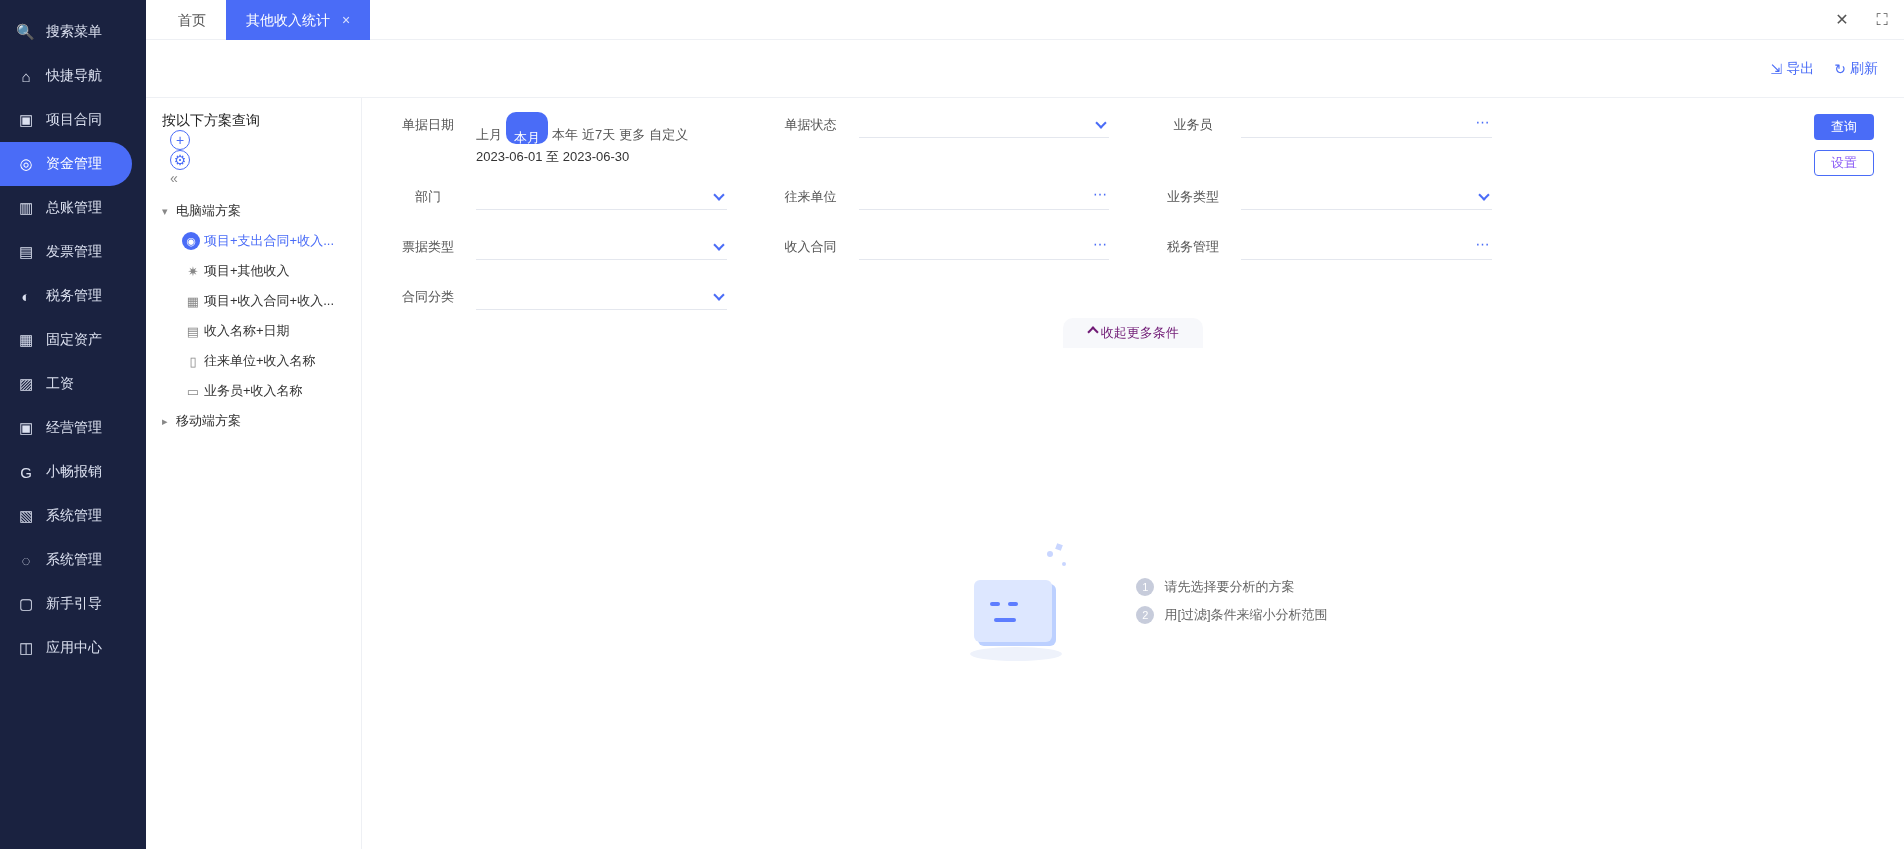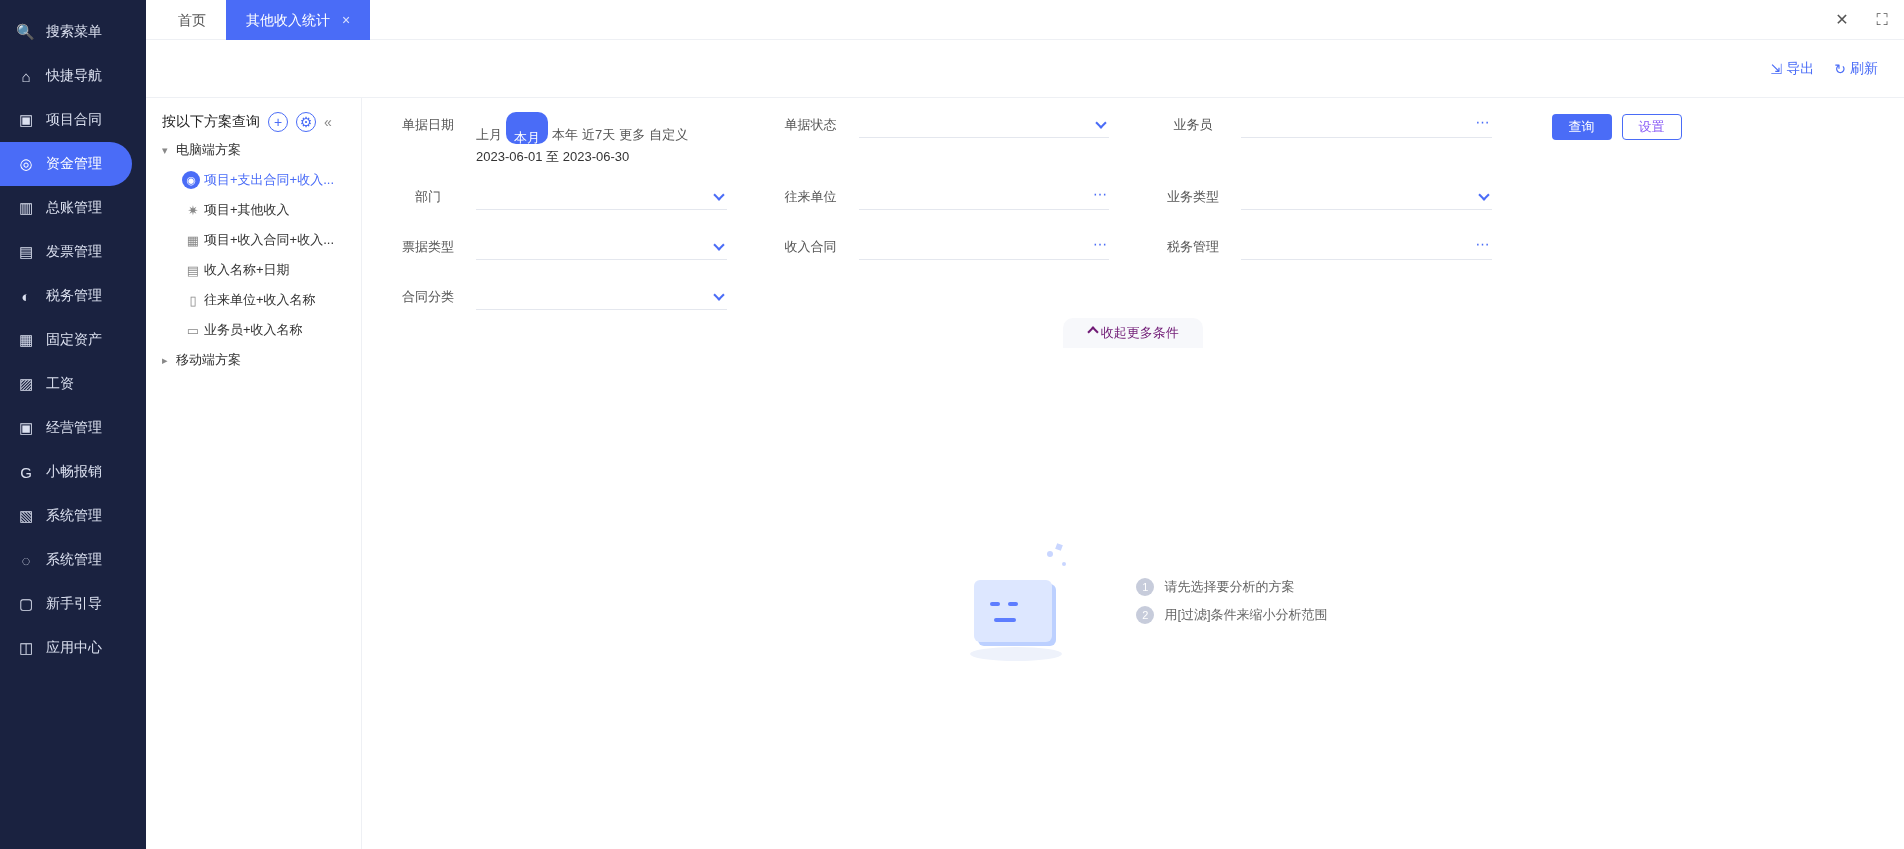--- a/index.html
+++ b/index.html
@@ -111,23 +111,24 @@
   }
   .scheme-panel {
     width: 216px;
     border-right: 1px solid #eef0f4;
     padding: 14px 8px 0 10px;
     font-size: 13px;
     color:#333;
     flex-shrink:0;
   }
   .scheme-head {
-    display:flex; align-items:center;
-    margin-bottom: 3px;
+    display:flex; 
+    margin-bottom: 10px;
     padding-left:6px;
+    flex-direction:column;
   }
   .scheme-head .title { font-size:14px; color:#222; }
   .scheme-head .circ {
     width:20px;height:20px;border:1px solid #4a6cf7;border-radius:50%;
     color:#4a6cf7;display:flex;align-items:center;justify-content:center;font-size:14px;
     margin-left:8px;cursor:pointer;
   }
   .scheme-head .collapse {
     margin-left:8px;color:#888;font-size:14px;cursor:pointer;
   }
@@ -186,21 +187,21 @@
   
   .dr-opts { display:flex; gap:4px; font-size:13px; color:#555;align-items:flex-end;}
   .dr-opts .opt { cursor:pointer; }
   .dr-opts .opt.sel {
     background:#4a6cf7; color:#fff; padding:16px 8px; border-radius:10px; height:20px; line-height:20px;
   }
   .dr-text { color:#333; font-size:13px; margin-top:4px;}
 
   
   .action-col {
-    display:flex; flex-direction:row; gap:10px;
+    display:flex; flex-direction:column; gap:10px;
     padding-top:2px;
   }
   .btn {
     min-width: 60px; height:26px; border-radius:4px; font-size:13px; cursor:pointer;
     display:flex;align-items:center;justify-content:center;
   }
   .btn.primary { background:#4a6cf7; color:#fff; }
   .btn.ghost { border:1px solid #4a6cf7; color:#8b5cf6; background:#fff;text-align:center;}
 
   .collapse-bar {

